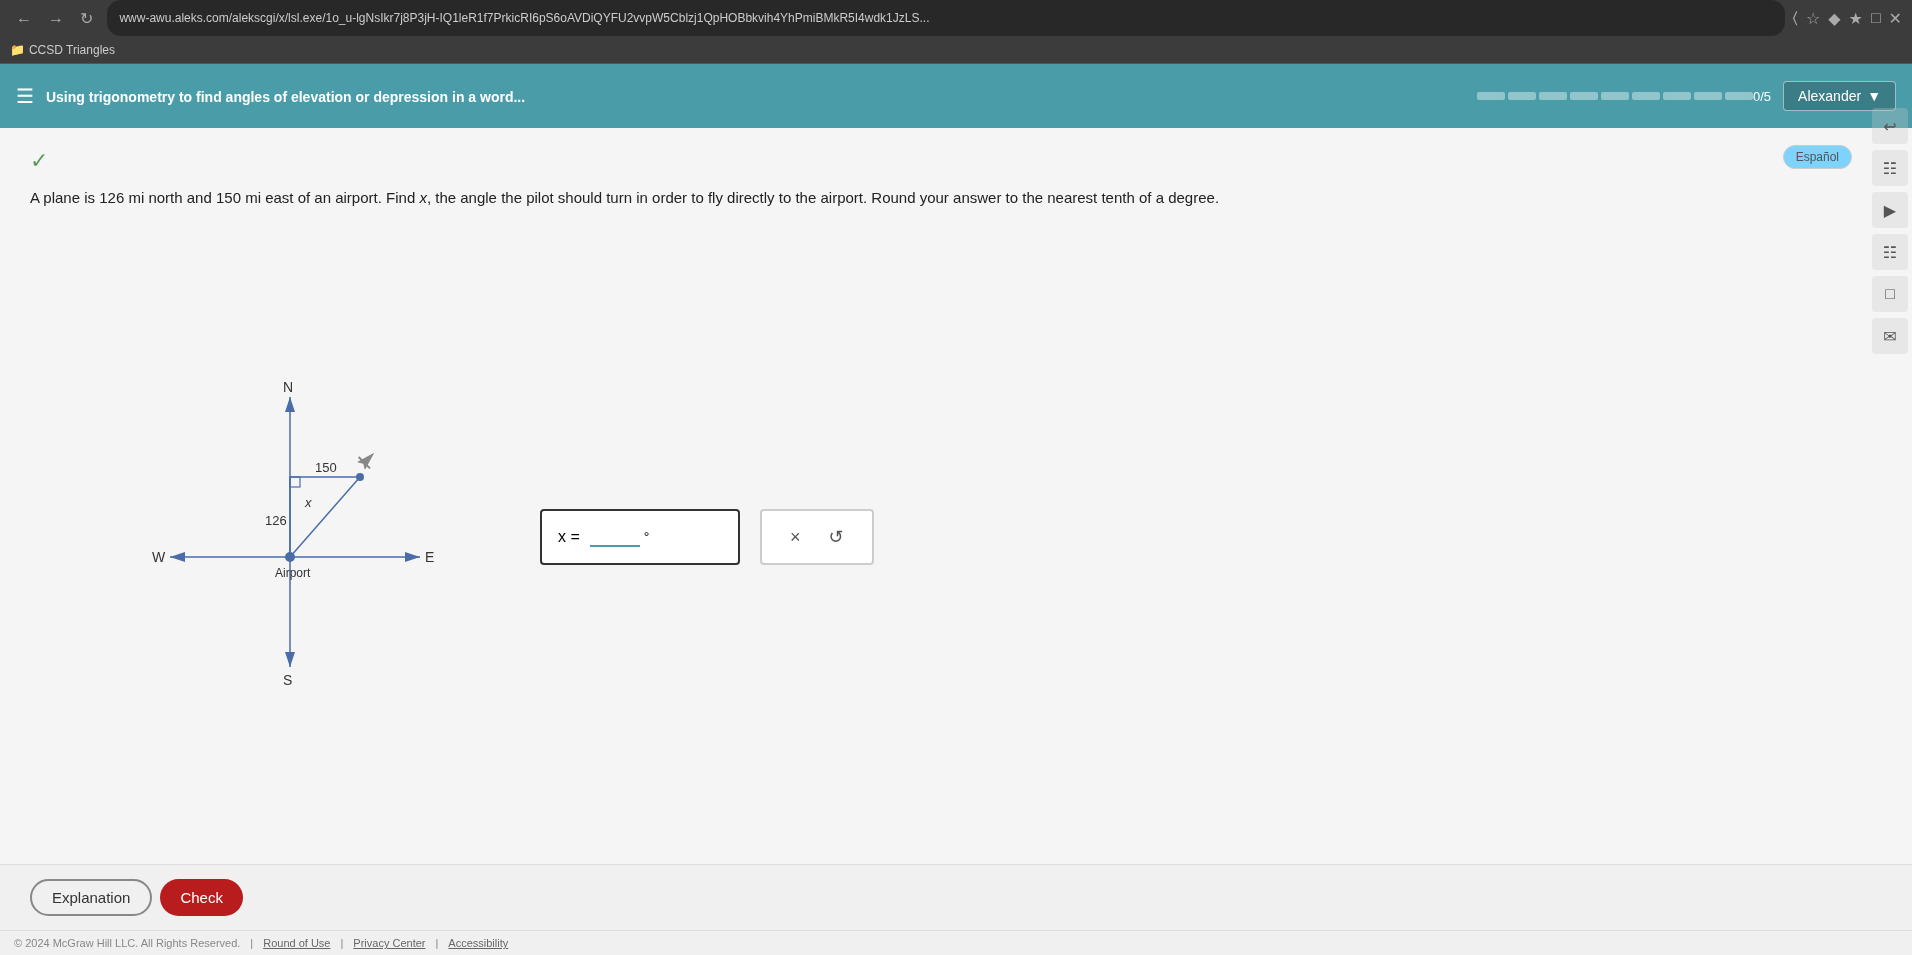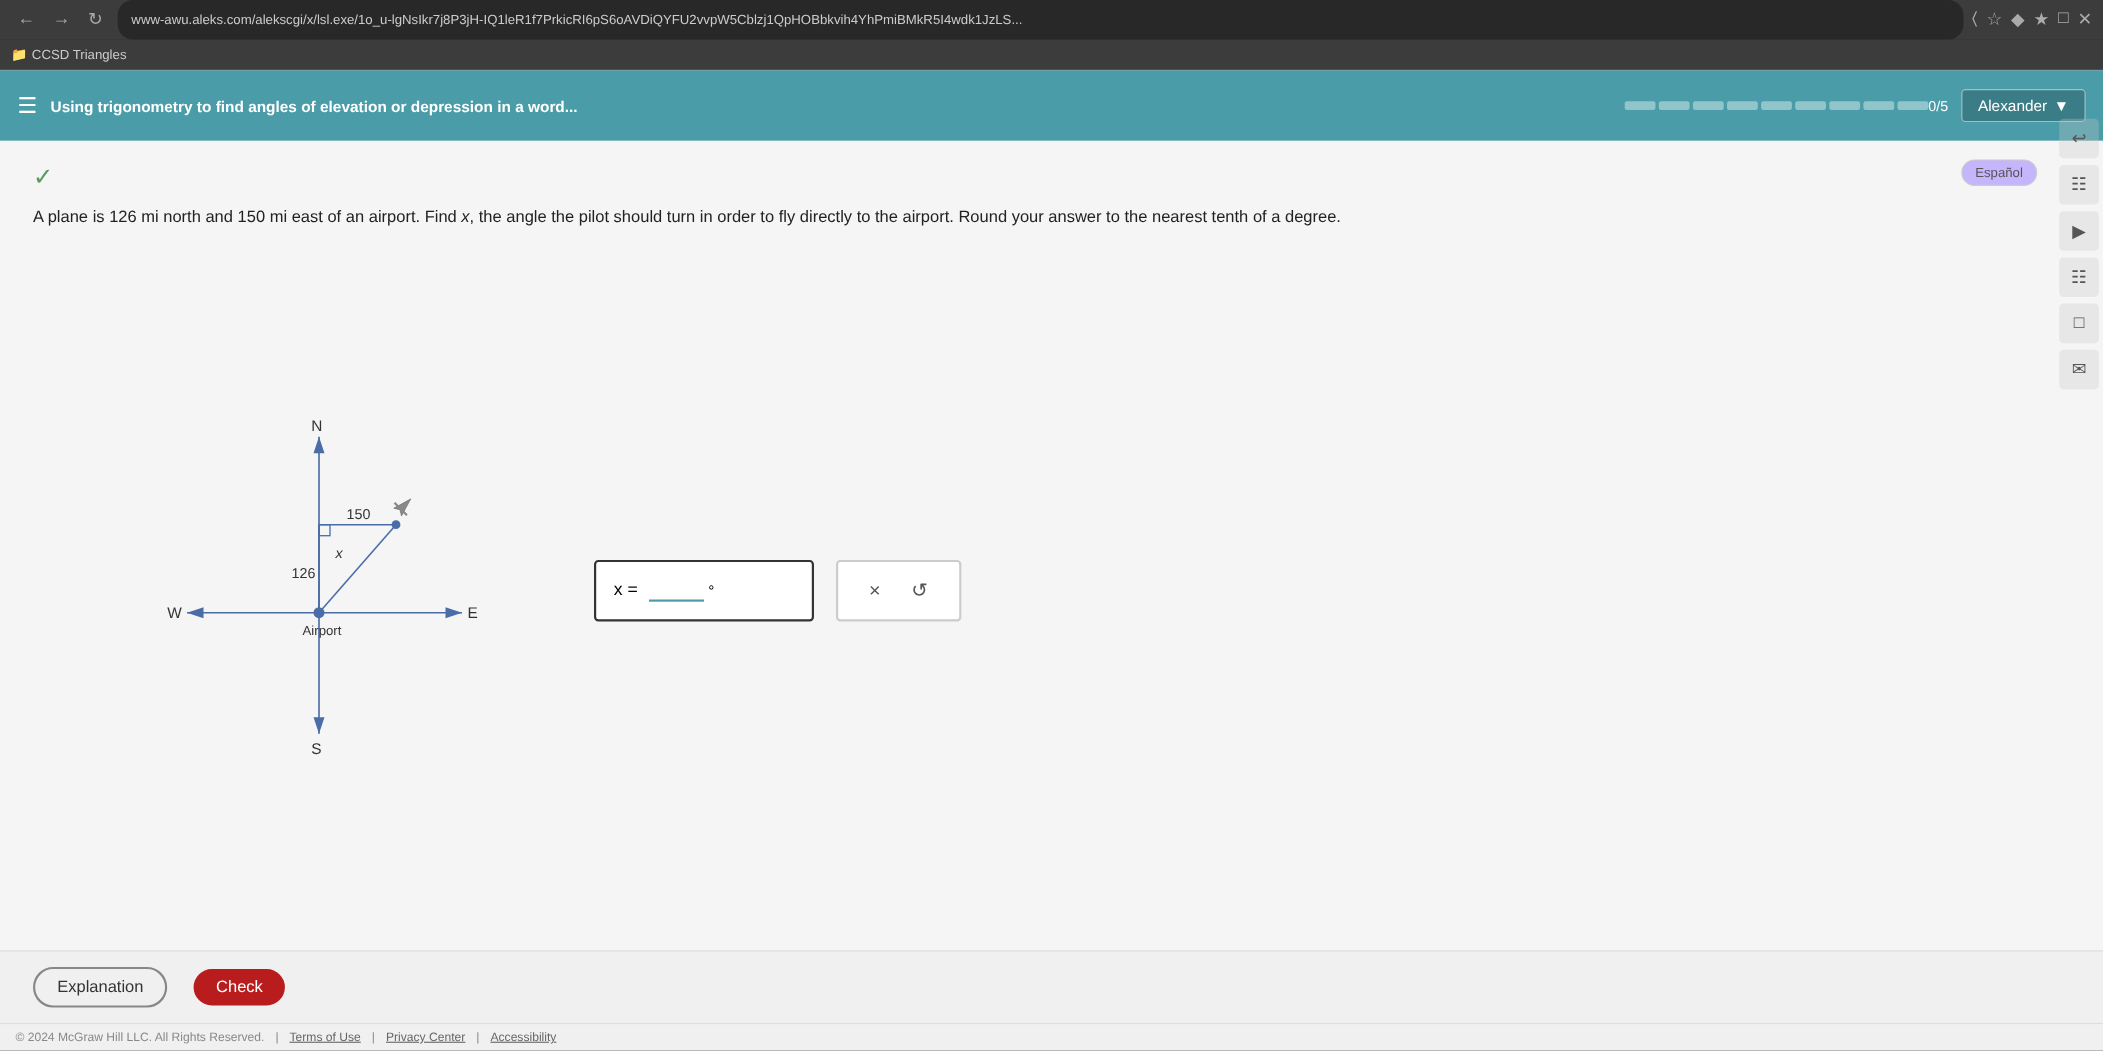--- a/index.html
+++ b/index.html
@@ -247,21 +247,21 @@
 
     
     .espanol-btn {
       position: absolute;
       right: 16px;
       top: 80px;
       border: 1px solid #ccc;
       border-radius: 20px;
       padding: 4px 12px;
       font-size: 12px;
-      background: #c4b5fd;
+      background: #7dd3fc;
       cursor: pointer;
       color: #555;
     }
 
     
     .right-sidebar {
       position: fixed;
       right: 0;
       top: 100px;
       width: 44px;
@@ -283,22 +283,21 @@
       font-size: 16px;
       color: #555;
     }
 
     
     .bottom-bar {
       background: #f0f0f0;
       border-top: 1px solid #ddd;
       padding: 14px 30px;
       display: flex;
-      align-items: center;
-      gap: 24px;
+      gap: 8px;
     }
     .explanation-btn {
       border: 2px solid #888;
       border-radius: 20px;
       padding: 8px 20px;
       font-size: 15px;
       background: transparent;
       cursor: pointer;
       color: #333;
     }
@@ -458,21 +457,21 @@
   </div>
 
   <div class="bottom-bar">
     <button class="explanation-btn">Explanation</button>
     <button class="check-btn">Check</button>
   </div>
 
   <div class="app-footer">
     <span>© 2024 McGraw Hill LLC. All Rights Reserved.</span>
     <span>|</span>
-    <span class="footer-link">Terms of Use</span>
+    <span class="footer-link">Round of Use</span>
     <span>|</span>
     <span class="footer-link">Privacy Center</span>
     <span>|</span>
     <span class="footer-link">Accessibility</span>
   </div>
 
 </div>
 
 <div class="right-sidebar">
   <div class="sidebar-icon">↩</div>

